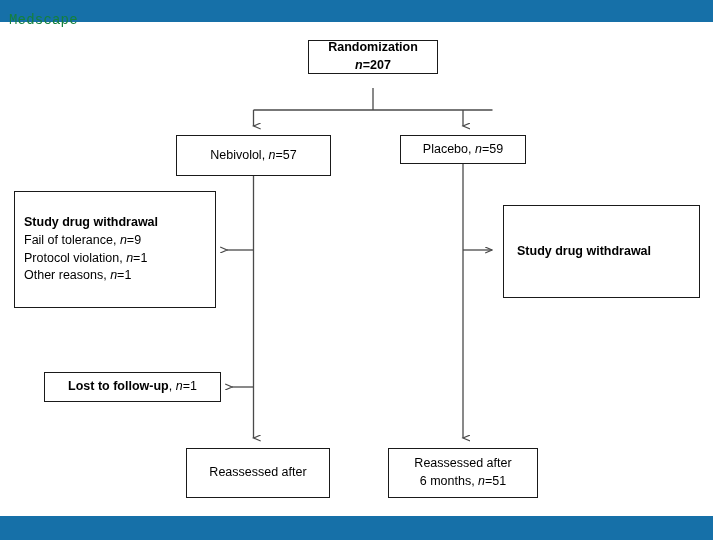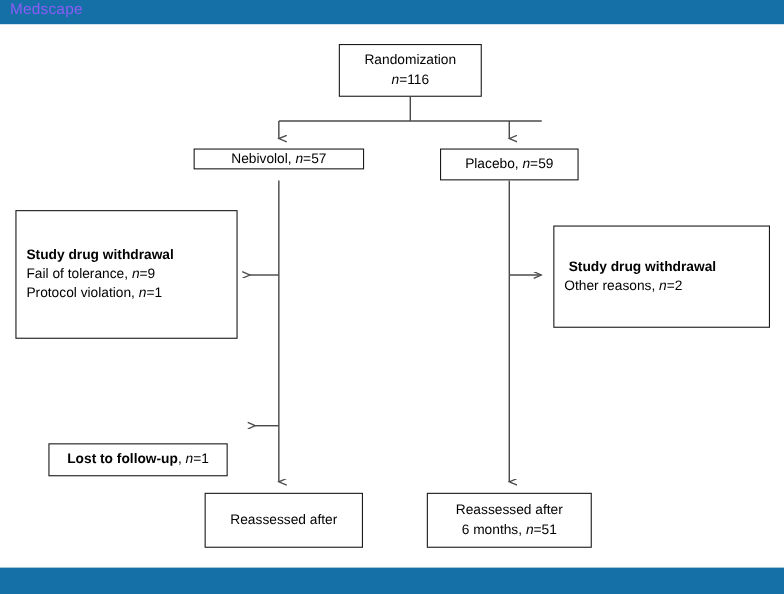--- a/index.html
+++ b/index.html
@@ -26,24 +26,24 @@
     position: absolute;
     left: 0;
     top: 0;
     width: 713px;
     height: 22px;
     background: #1670a8;
   }
   .header-logo {
     position: absolute;
     left: 9px;
-    top: 0;
-    font-family: Liberation Sans, sans-serif;
+    top: 12px;
+    font-family: Liberation Mono, monospace;
     font-size: 14px;
-    color: #8b5cf6;
+    color: #15803d;
     letter-spacing: 0.2px;
     white-space: nowrap;
   }
 
   
   .footer-bar {
     position: absolute;
     left: 0;
     top: 516px;
     width: 713px;
@@ -104,27 +104,27 @@
     padding-left: 4px;
   }
   .bold {
     font-weight: bold;
   }
   .ital {
     font-style: italic;
   }
 
   
-  #node-randomization { left: 308px; top: 18px;  width: 130px; height: 48px; }
-  #node-nebivolol     { left: 176px; top: 113px; width: 155px; height: 19px; align-items: center; }
+  #node-randomization { left: 308px; top: 18px;  width: 130px; height: 34px; font-weight: bold; }
+  #node-nebivolol     { left: 176px; top: 113px; width: 155px; height: 41px; align-items: center; }
   #node-placebo       { left: 400px; top: 113px; width: 126px; height: 29px; }
   #node-withdrawal-left  { left: 14px;  top: 169px; width: 202px; height: 117px; }
   #node-withdrawal-right { left: 503px; top: 183px; width: 197px; height: 93px; }
-  #node-lost-followup { left: 44px;  top: 350px; width: 163px; height: 30px;
-                        align-items: center; text-align: center; padding-left: 0; margin-top: 31px; }
+  #node-lost-followup { left: 44px;  top: 350px; width: 177px; height: 30px;
+                        align-items: center; text-align: center; padding-left: 0; }
   #node-reassessed-left  { left: 186px; top: 426px; width: 144px; height: 50px; }
   #node-reassessed-right { left: 388px; top: 426px; width: 150px; height: 50px; }
 </style>
 </head>
 <body>
 
 <div id="page">
 
   <div class="header-bar"></div>
   <div class="header-logo">Medscape</div>
@@ -161,40 +161,40 @@
         <path d="M253.5,365 L232,365" marker-end="url(#arrow-left)"></path>
 
         <path d="M463,142 L463,416" marker-end="url(#arrow-down)"></path>
 
         <path d="M463,228 L492,228" marker-end="url(#arrow-right)"></path>
       </g>
     </svg>
 
     <div class="node center" id="node-randomization">
       <div class="ln">Randomization</div>
-      <div class="ln"><span class="ital">n</span><span>=116</span></div>
+      <div class="ln"><span class="ital">n</span><span>=207</span></div>
     </div>
 
     <div class="node center" id="node-nebivolol">
       <div class="ln"><span>Nebivolol, </span><span class="ital">n</span><span>=57</span></div>
     </div>
 
     <div class="node center" id="node-placebo">
       <div class="ln"><span>Placebo, </span><span class="ital">n</span><span>=59</span></div>
     </div>
 
     <div class="node left" id="node-withdrawal-left">
       <div class="ln bold">Study drug withdrawal</div>
       <div class="ln"><span>Fail of tolerance, </span><span class="ital">n</span><span>=9</span></div>
       <div class="ln"><span>Protocol violation, </span><span class="ital">n</span><span>=1</span></div>
+      <div class="ln"><span>Other reasons, </span><span class="ital">n</span><span>=1</span></div>
     </div>
 
     <div class="node left" id="node-withdrawal-right">
       <div class="ln bold indent">Study drug withdrawal</div>
-      <div class="ln"><span>Other reasons, </span><span class="ital">n</span><span>=2</span></div>
     </div>
 
     <div class="node" id="node-lost-followup">
       <div class="ln"><span class="bold">Lost to follow-up</span><span>, </span><span class="ital">n</span><span>=1</span></div>
     </div>
 
     <div class="node center" id="node-reassessed-left">
       <div class="ln">Reassessed after</div>
     </div>
 

